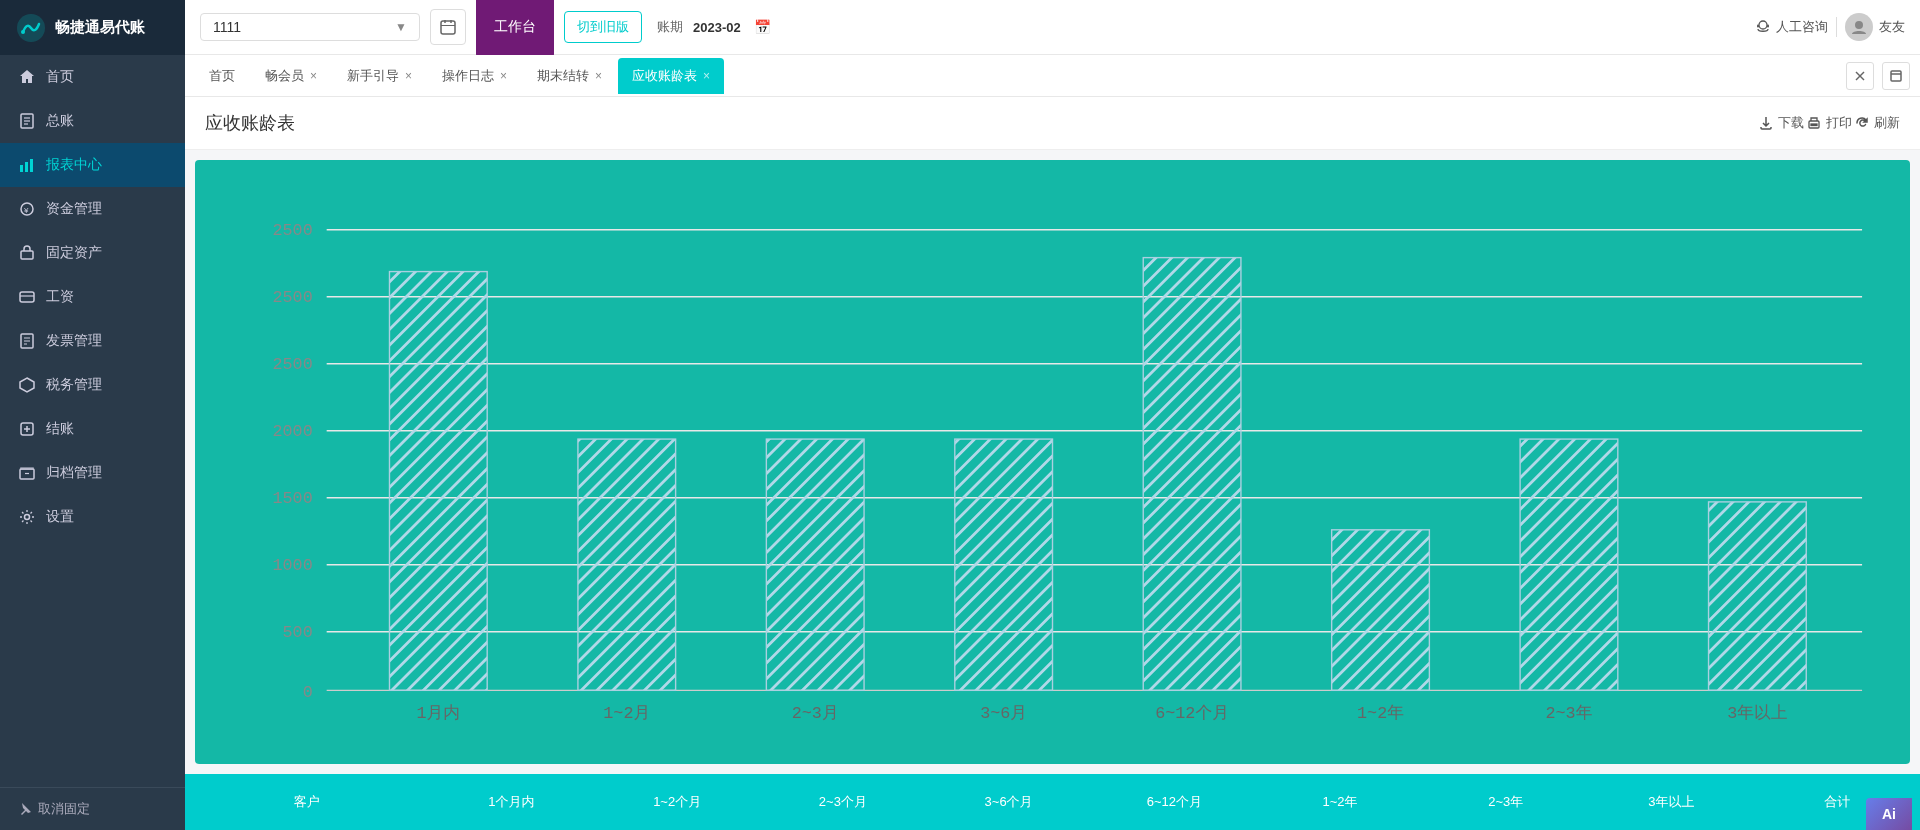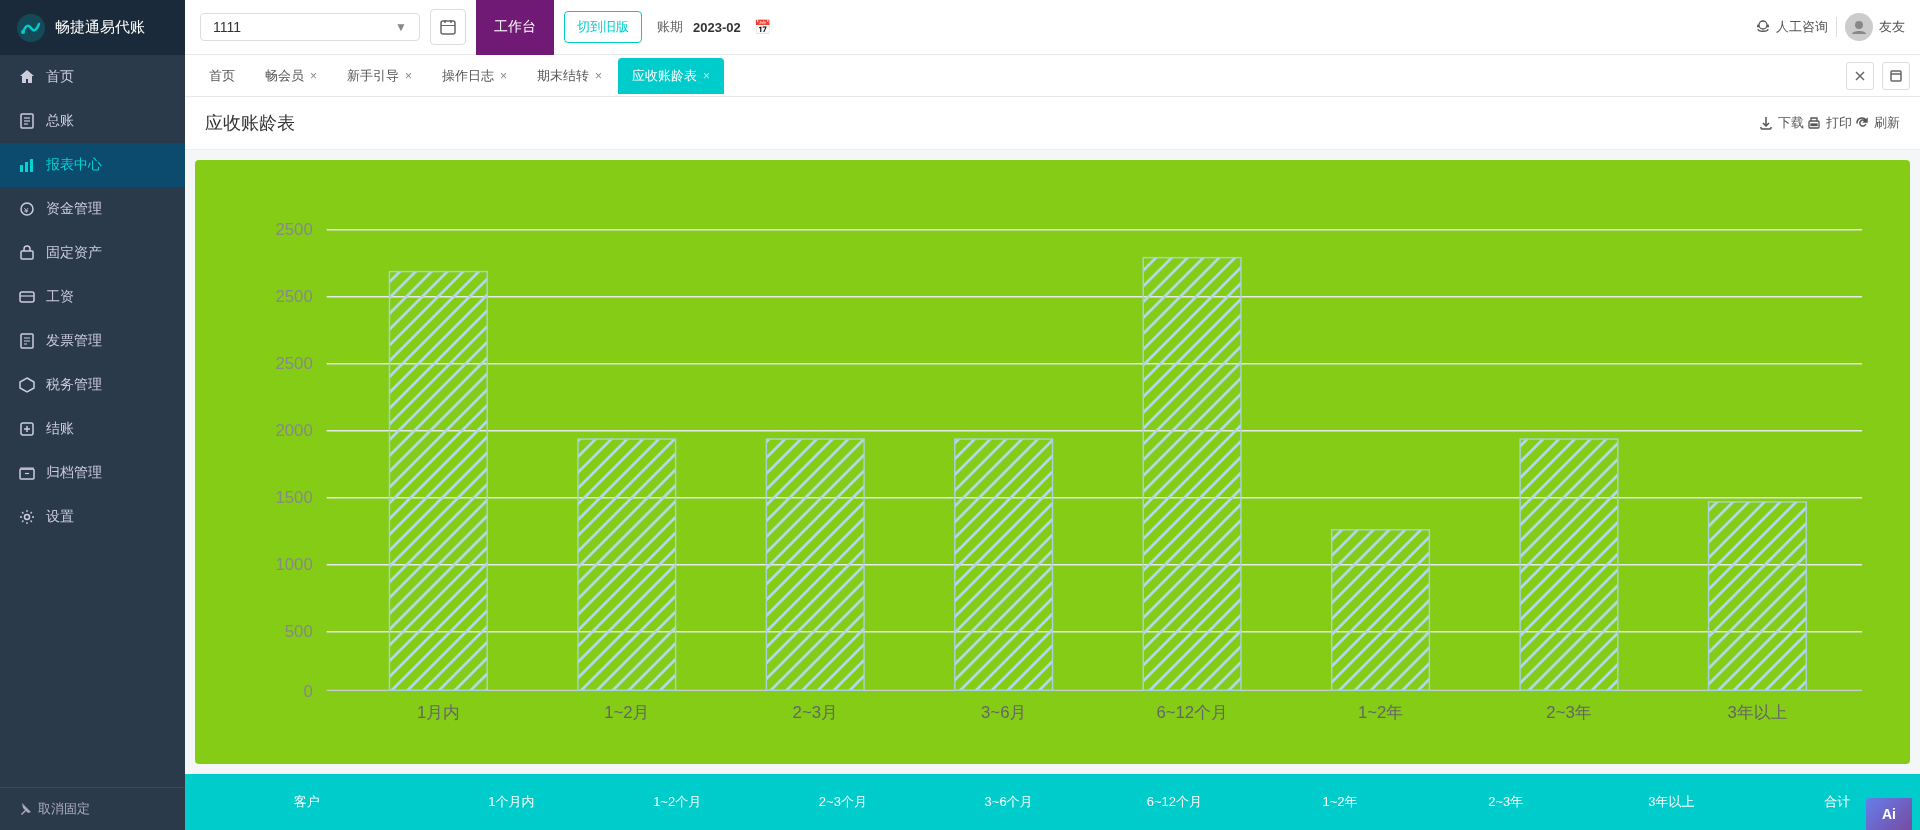--- a/index.html
+++ b/index.html
@@ -16,21 +16,21 @@
       position: relative;
     }
     .sidebar-logo {
       height: 55px;
       background: #1a2a3a;
       display: flex;
       align-items: center;
       padding: 0 15px;
       color: white;
       font-size: 15px;
-      font-weight: normal;
+      font-weight: bold;
       gap: 8px;
     }
     .logo-icon {
       width: 32px;
       height: 32px;
     }
     .sidebar-scroll {
       flex: 1;
       overflow-y: auto;
       overflow-x: hidden;
@@ -176,26 +176,27 @@
       border-bottom: 1px solid #eee;
       flex-shrink: 0;
     }
     .page-title { font-size: 18px; color: #333; font-weight: 500; }
     .content-actions { display: flex; gap: 3px; align-items: flex-end; }
     .action-btn { display: flex; align-items: center; gap: 5px; color: #555; cursor: pointer; font-size: 13px; }
 
     
     .chart-area {
       flex: 1;
-      background: #84cc16;
+      background: #14b8a6;
       margin: 10px;
       border-radius: 4px;
       padding: 20px 20px 10px 20px;
       position: relative;
       overflow: hidden;
+      font-family: Liberation Mono, monospace;
     }
 
     
     .table-header {
       background: #00cccc;
       display: flex;
       align-items: center;
       height: 56px;
       flex-shrink: 0;
     }

